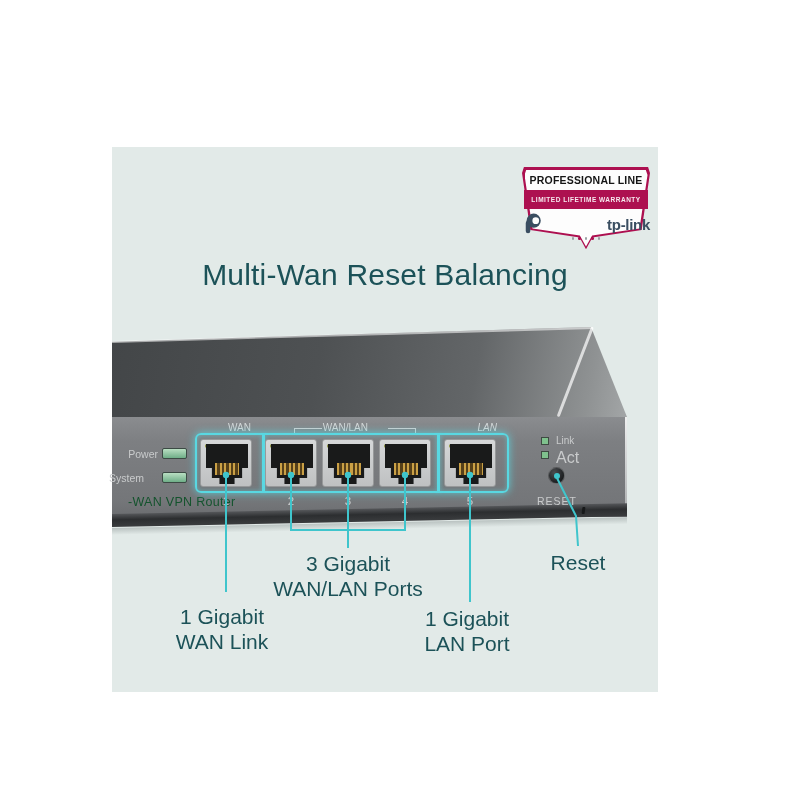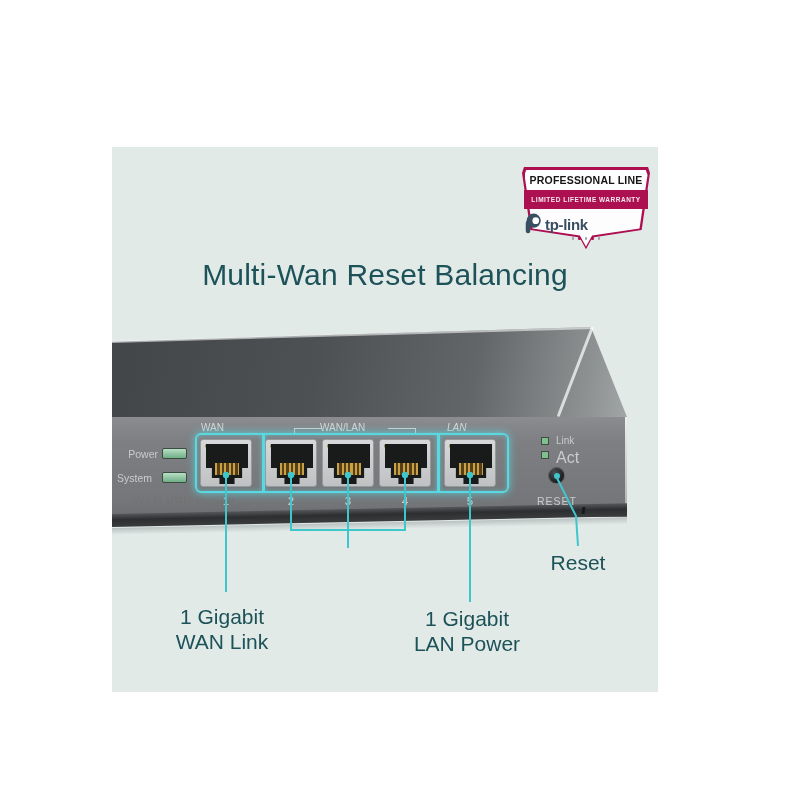--- a/index.html
+++ b/index.html
@@ -14,21 +14,21 @@
   
   .badge{position:absolute;left:522px;top:167px;width:128px;height:84px;}
   .badge-shape{position:absolute;inset:0;background:var(--badge-magenta);
     clip-path:polygon(1.5% 0%,98.5% 0%,100% 7%,93.5% 75%,55% 84%,50% 98%,45% 84%,6.5% 75%,0% 7%);}
   .badge-inner{position:absolute;left:2.5px;top:2.5px;right:2.5px;bottom:3px;background:#fdfdfd;
     clip-path:polygon(1.5% 0%,98.5% 0%,100% 7%,93.5% 75%,55% 84%,50% 98%,45% 84%,6.5% 75%,0% 7%);}
   .badge-top{position:absolute;left:4px;right:4px;top:4px;height:18px;display:flex;align-items:center;justify-content:center;
     font-size:10.5px;font-weight:bold;color:#151515;letter-spacing:.2px;white-space:nowrap;}
   .badge-band{position:absolute;left:2px;right:2px;top:23px;height:19px;background:var(--badge-magenta);
     display:flex;align-items:center;justify-content:center;font-size:6.5px;font-weight:bold;color:#f7e9ef;letter-spacing:.5px;white-space:nowrap;}
-  .badge-logo{position:absolute;left:0;right:0;top:45px;height:24px;display:flex;align-items:center;justify-content:flex-start;gap:3px;}
+  .badge-logo{position:absolute;left:0;right:0;top:45px;height:24px;display:flex;align-items:center;justify-content:space-between;gap:3px;}
   .badge-brand{font-size:15px;font-weight:bold;color:#3a4e61;letter-spacing:-.3px;}
   .badge-dots{position:absolute;left:0;right:0;top:70px;display:flex;justify-content:center;gap:4px;}
   .badge-dots i{width:2.5px;height:2.5px;border-radius:50%;display:block;}
   .badge-dots i:nth-child(odd){background:#9aa0a4;}
   .badge-dots i:nth-child(even){background:var(--badge-magenta);}
 
   
   .title{position:absolute;left:112px;top:258px;width:546px;text-align:center;
     font-size:30px;color:var(--text-teal);letter-spacing:.2px;}
 
@@ -49,22 +49,22 @@
     transform:skewY(-1.2deg);transform-origin:0 0;}
   .floor-shadow{position:absolute;left:112px;top:527.5px;width:515px;height:7px;
     background:linear-gradient(180deg,rgba(90,100,100,.3),rgba(90,100,100,0));
     transform:skewY(-1.2deg);transform-origin:0 0;}
 
   
   .panel-label{position:absolute;color:#c9cbcc;font-size:10.5px;white-space:nowrap;}
   .led-bar{position:absolute;width:25px;height:11px;border-radius:2px;border:1.5px solid #3c4a44;
     background:linear-gradient(180deg,#b9dfc2,#6fae88);}
   .led-sq{position:absolute;width:8px;height:8px;border:1px solid #3e4a42;background:var(--led-green);}
-  .model-text{position:absolute;left:128px;top:495px;font-size:12.5px;color:#737373;letter-spacing:.3px;white-space:nowrap;}
-  .group-label{position:absolute;top:422px;font-size:10px;color:#d6d8d9;text-align:left;white-space:nowrap;}
+  .model-text{position:absolute;left:128px;top:495px;font-size:12.5px;color:#14532d;letter-spacing:.3px;white-space:nowrap;}
+  .group-label{position:absolute;top:422px;font-size:10px;color:#d6d8d9;text-align:right;white-space:nowrap;}
   .brk{position:absolute;top:428px;height:6px;border-top:1.5px solid #cfd1d2;}
   .brk.l{border-left:1.5px solid #cfd1d2;}
   .brk.r{border-right:1.5px solid #cfd1d2;}
 
   
   .hl-box{position:absolute;left:195px;top:433px;width:314px;height:60px;border:2.5px solid #59d8e2;border-radius:6px;
     box-shadow:0 0 9px rgba(90,216,226,.85), inset 0 0 5px rgba(90,216,226,.55);}
   .hl-div{position:absolute;top:0;width:2.5px;height:100%;background:#59d8e2;box-shadow:0 0 5px rgba(90,216,226,.8);}
   .port{position:absolute;top:439px;width:52px;height:48px;border:1px solid #97999a;border-radius:3px;
     background:linear-gradient(180deg,#d6d8d9,#bfc1c2);}
@@ -118,27 +118,27 @@
   <div class="top-face"></div>
   <div class="rim-back"></div>
   <div class="rim-slant"></div>
   <div class="front-face"></div>
   <div class="front-edge"></div>
   <div class="bottom-strip"></div>
   <div class="floor-shadow"></div>
 
   <div class="panel-label" style="left:122px;top:448px;width:36px;text-align:right;">Power</div>
   <div class="led-bar" style="left:162px;top:448px;"></div>
-  <div class="panel-label" style="left:108px;top:472px;width:44px;text-align:right;">System</div>
+  <div class="panel-label" style="left:100px;top:472px;width:44px;text-align:right;">System</div>
   <div class="led-bar" style="left:162px;top:472px;"></div>
   <div class="model-text">-WAN VPN Router</div>
 
   <div class="group-label" style="left:201px;width:50px;">WAN</div>
   <div class="brk l" style="left:294px;width:28px;"></div>
-  <div class="group-label" style="left:320px;width:60px;">WAN/LAN</div>
+  <div class="group-label" style="left:308px;width:60px;">WAN/LAN</div>
   <div class="brk r" style="left:388px;width:28px;"></div>
   <div class="group-label" style="left:447px;width:50px;font-style:italic;">LAN</div>
 
   <div class="hl-box">
     <div class="hl-div" style="left:65px;"></div>
     <div class="hl-div" style="left:240px;"></div>
   </div>
 
   <div class="port" style="left:200px;">
       <div class="port-led"></div>
@@ -186,22 +186,26 @@
     <path class="callout-line" d="M470 478 L470 602"></path>
     <path class="callout-line" d="M557 478 L576 516 L578 546"></path>
     <circle class="callout-dot" cx="226" cy="475" r="3.2"></circle>
     <circle class="callout-dot" cx="291" cy="475" r="3.2"></circle>
     <circle class="callout-dot" cx="348" cy="475" r="3.2"></circle>
     <circle class="callout-dot" cx="405" cy="475" r="3.2"></circle>
     <circle class="callout-dot" cx="470" cy="475" r="3.2"></circle>
     <circle class="callout-dot" cx="557" cy="476" r="3"></circle>
   </svg>
 
+  <div class="callout-text" style="left:248px;top:551px;width:200px;">
+    <div>3 Gigabit</div>
+    <div>WAN/LAN Ports</div>
+  </div>
   <div class="callout-text" style="left:528px;top:550px;width:100px;">Reset</div>
   <div class="callout-text" style="left:132px;top:604px;width:180px;">
     <div>1 Gigabit</div>
     <div>WAN Link</div>
   </div>
   <div class="callout-text" style="left:377px;top:606px;width:180px;">
     <div>1 Gigabit</div>
-    <div>LAN Power</div>
+    <div>LAN Port</div>
   </div>
 </div>
 
 </body></html>

